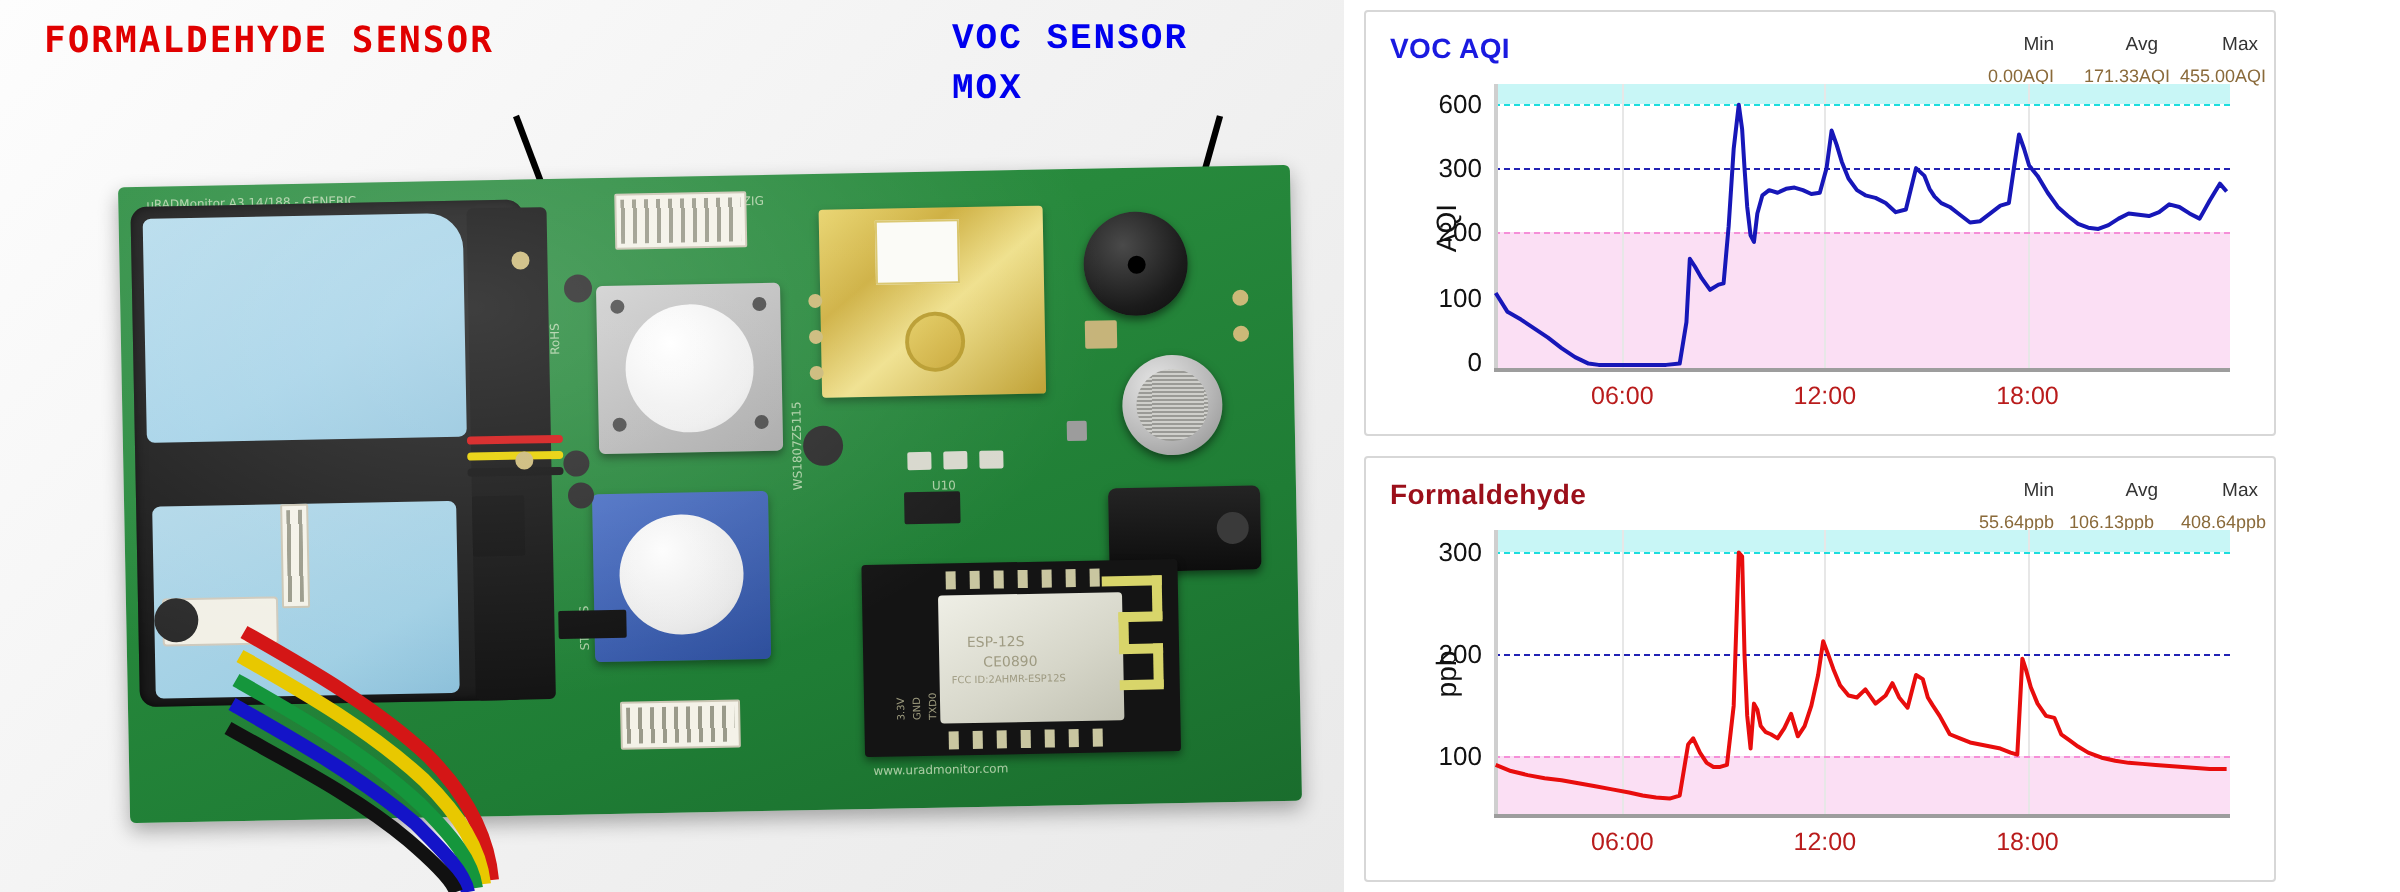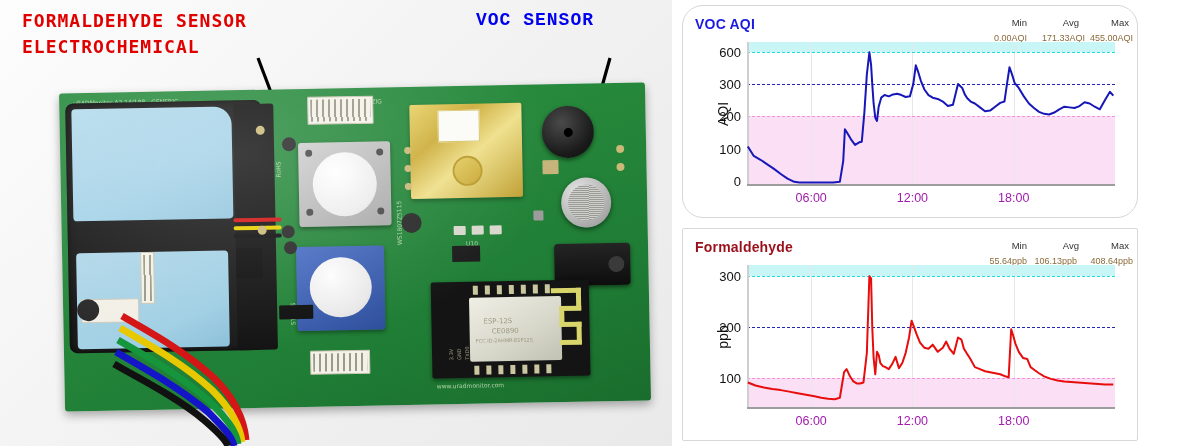--- a/index.html
+++ b/index.html
@@ -114,21 +114,21 @@
   .hdr .pins{position:absolute;inset:2px;
     background:repeating-linear-gradient(90deg,#9a9a8a 0 2px,rgba(0,0,0,0) 2px 6px);}
   .blkhdr{position:absolute;background:#101010;border-radius:1px;}
   .smd{position:absolute;background:#d8d8cd;border-radius:1px;}
   .cap{position:absolute;background:#2a2a2a;border-radius:50%;}
   .pad{position:absolute;background:#cbb978;border-radius:50%;}
   #wires-left{position:absolute;left:0;top:0;width:260px;height:446px;pointer-events:none;}
 
   
   .panel{position:absolute;background:#ffffff;border:1px solid #d7d7d7;border-radius:2px;}
-  #panel-voc{left:682px;top:5px;width:454px;height:211px;border-radius:21px;}
+  #panel-voc{left:682px;top:5px;width:454px;height:211px;}
   #panel-hcho{left:682px;top:228px;width:454px;height:211px;}
 
   .panel-title{position:absolute;left:12px;top:10px;font-size:14px;font-weight:bold;
     letter-spacing:.2px;}
   #title-voc{color:#1a1ae0;}
   #title-hcho{color:#9b0f1a;}
 
   .stat-head{position:absolute;top:11px;font-size:9.5px;color:#333;text-align:right;}
   .stat-val{position:absolute;top:27px;font-size:9px;color:#8a6a3a;text-align:right;
     white-space:nowrap;}
@@ -141,43 +141,43 @@
   .band-lo{position:absolute;left:0;right:0;background:#fbdff4;}
 
   .thr{position:absolute;left:0;right:0;height:0;border-top:1.6px dashed;}
 
   .vgrid{position:absolute;top:0;bottom:0;width:1px;background:#e7e7e7;}
   .axis-left{position:absolute;left:0;top:0;bottom:0;width:2px;background:#cfcfcf;}
   .axis-bottom{position:absolute;left:0;right:0;bottom:0;height:2px;background:#9d9d9d;}
 
   .ytick{position:absolute;right:calc(100% + 6px);font-size:13px;color:#111;
     transform:translateY(-50%);white-space:nowrap;}
-  .xtick{position:absolute;top:calc(100% + 5px);font-size:12.5px;color:#a21caf;
+  .xtick{position:absolute;top:calc(100% + 5px);font-size:12.5px;color:#b91c1c;
     transform:translateX(-50%);white-space:nowrap;}
   .ylabel{position:absolute;font-size:14px;color:#111;white-space:nowrap;
     transform:rotate(-90deg);transform-origin:center center;}
   #ylabel-voc{left:-44px;top:64px;width:40px;text-align:center;}
   #ylabel-hcho{left:-44px;top:64px;width:40px;text-align:center;}
 
   svg.series{position:absolute;left:0;top:0;overflow:visible;}
 </style>
 </head>
 <body>
 
 <div id="root">
 
   <div id="photo-region">
 
     <div class="annot" id="annot-formaldehyde">
       <span>FORMALDEHYDE SENSOR</span>
-      <span class="l2">ELECTROCHEMICAL</span>
     </div>
 
     <div class="annot" id="annot-voc">
       <span>VOC SENSOR</span>
+      <span class="l2">MOX</span>
     </div>
 
     <svg width="672" height="446" style="position:absolute;left:0;top:0">
       <defs>
         <marker id="ah" markerWidth="9" markerHeight="9" refX="6" refY="4.5" orient="auto">
           <path d="M0,0 L9,4.5 L0,9 z" fill="#000"></path>
         </marker>
       </defs>
       <line x1="258" y1="58" x2="304" y2="180" stroke="#000" stroke-width="3.2" marker-end="url(#ah)"></line>
       <line x1="610" y1="58" x2="578" y2="172" stroke="#000" stroke-width="3.2" marker-end="url(#ah)"></line>

